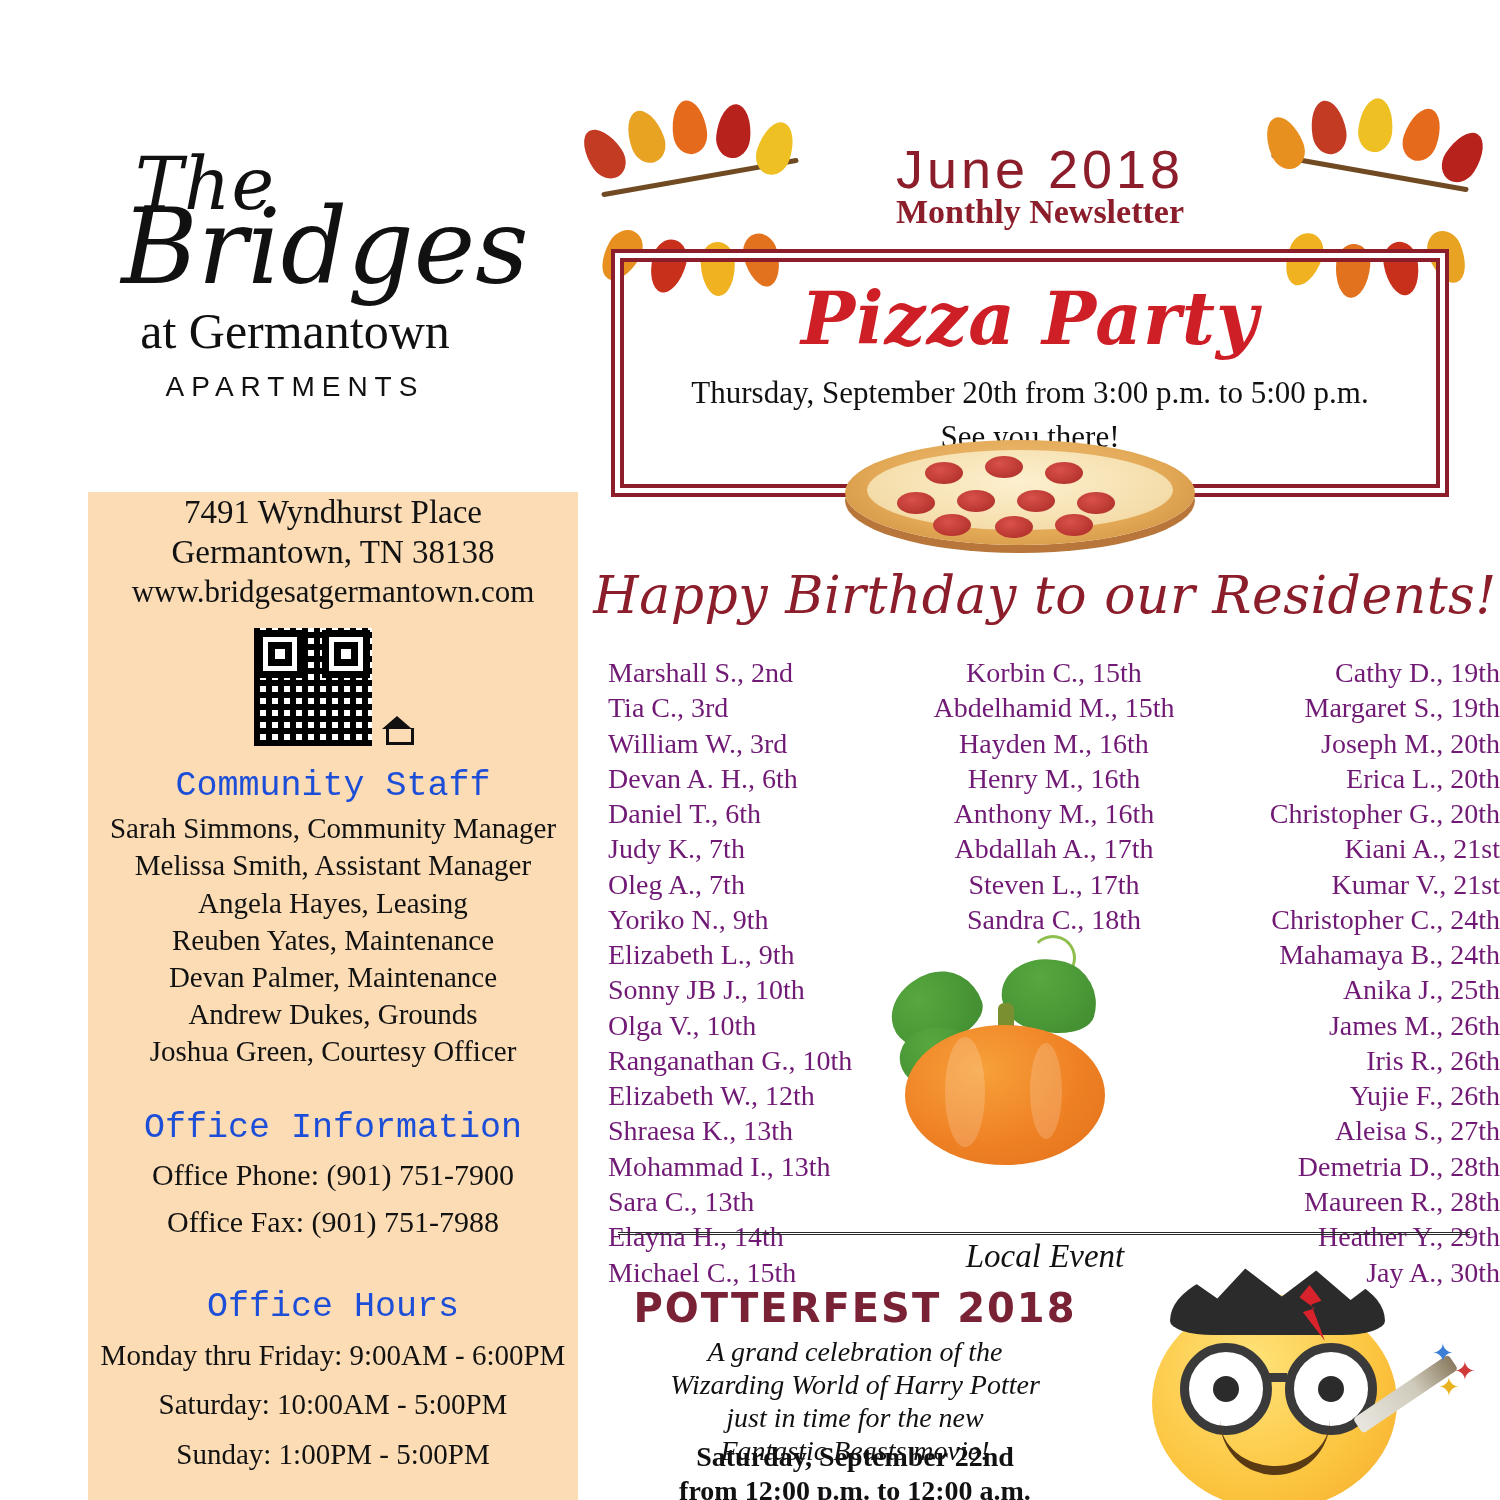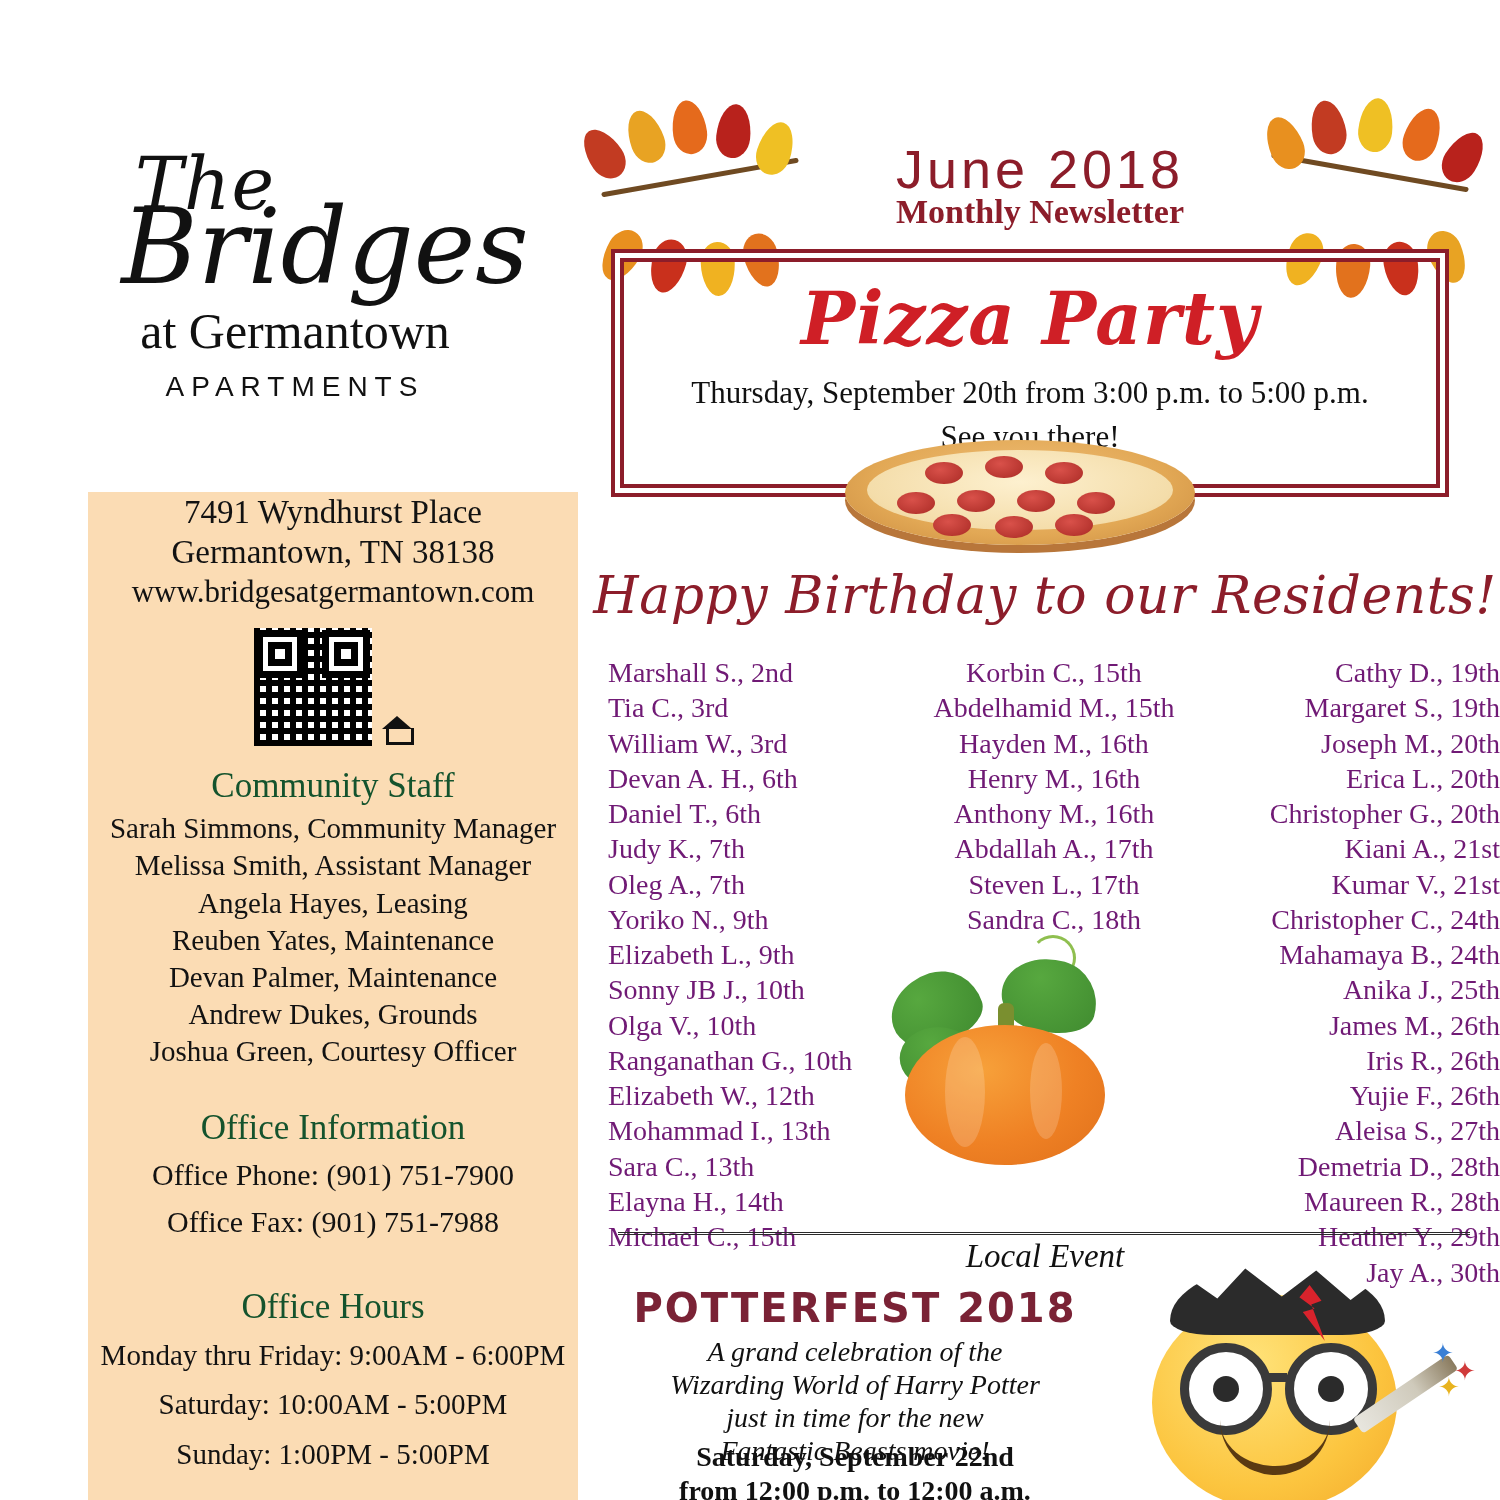--- a/index.html
+++ b/index.html
@@ -126,26 +126,26 @@
     border-bottom: 13px solid #111;
   }
   .eho .body {
     position: absolute; left: 4px; top: 12px;
     width: 22px; height: 14px;
     border: 3px solid #111;
     border-top: none;
   }
 
   .panel-h {
-    font-family: Liberation Serif, serif;
+    font-family: Liberation Mono, monospace;
     text-align: center;
     font-size: 35px;
     margin-top: 20px;
     margin-bottom: 4px;
-    color: #14532d;
+    color: #1d4ed8;
   }
   .staff-list, .info-list, .hours-list {
     text-align: center;
     font-size: 29px;
     line-height: 1.28;
     color: #121212;
   }
   .info-list { line-height: 1.55; font-size: 30px; }
   .hours-list { line-height: 1.7; font-size: 29px; }
   .hours-list .first { font-size: 29px; }
@@ -571,20 +571,21 @@
       <div>Devan A. H., 6th</div>
       <div>Daniel T., 6th</div>
       <div>Judy K., 7th</div>
       <div>Oleg A., 7th</div>
       <div>Yoriko N., 9th</div>
       <div>Elizabeth L., 9th</div>
       <div>Sonny JB J., 10th</div>
       <div>Olga V., 10th</div>
       <div>Ranganathan G., 10th</div>
       <div>Elizabeth W., 12th</div>
+      <div>Shraesa K., 13th</div>
       <div>Mohammad I., 13th</div>
       <div>Sara C., 13th</div>
       <div>Elayna H., 14th</div>
       <div>Michael C., 15th</div>
     </div>
     <div class="bcol bcol2">
       <div>Korbin C., 15th</div>
       <div>Abdelhamid M., 15th</div>
       <div>Hayden M., 16th</div>
       <div>Henry M., 16th</div>

